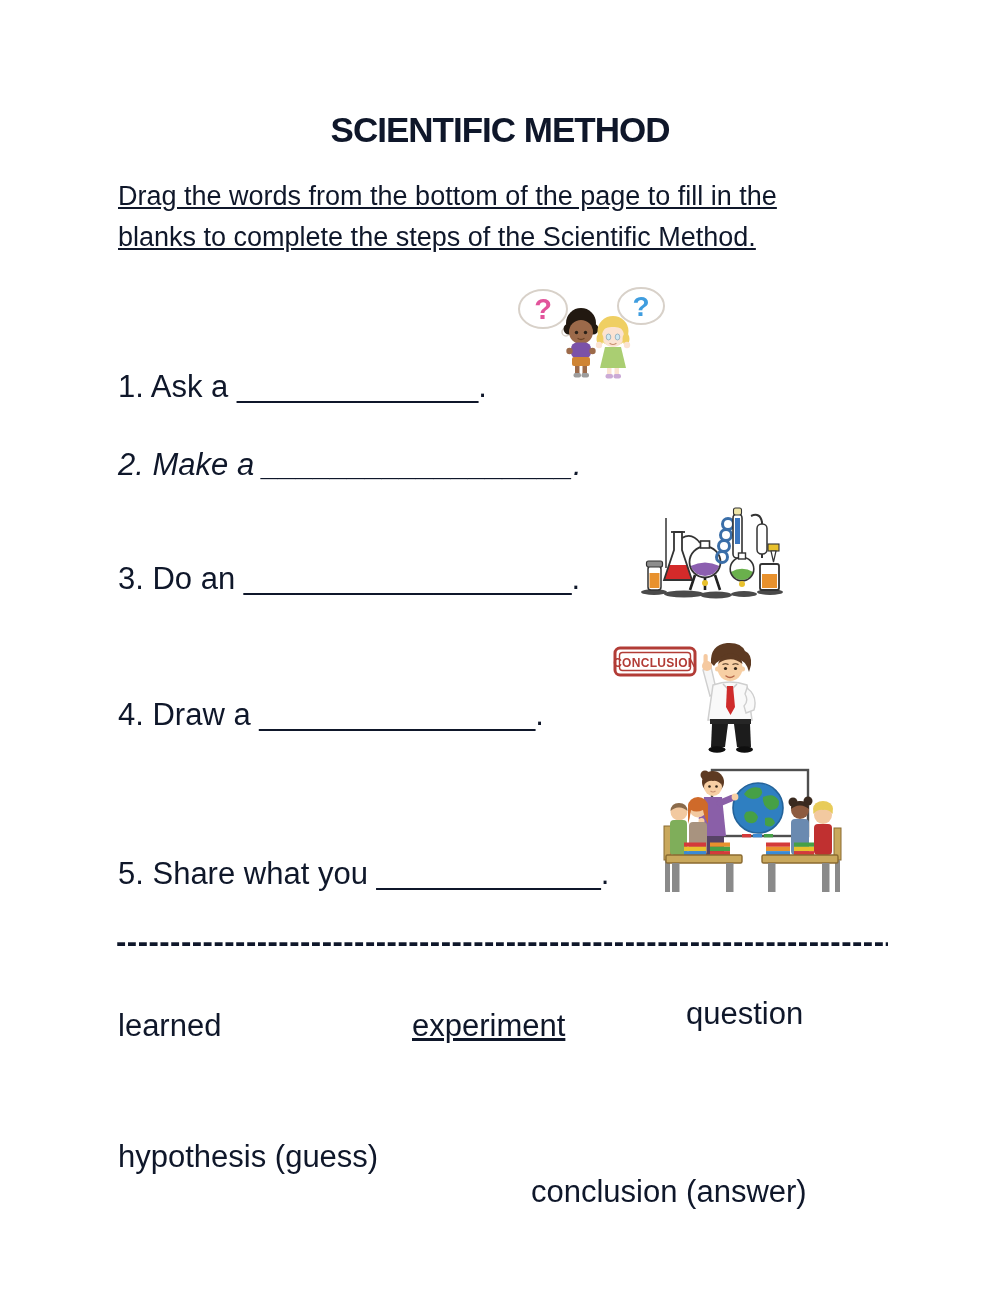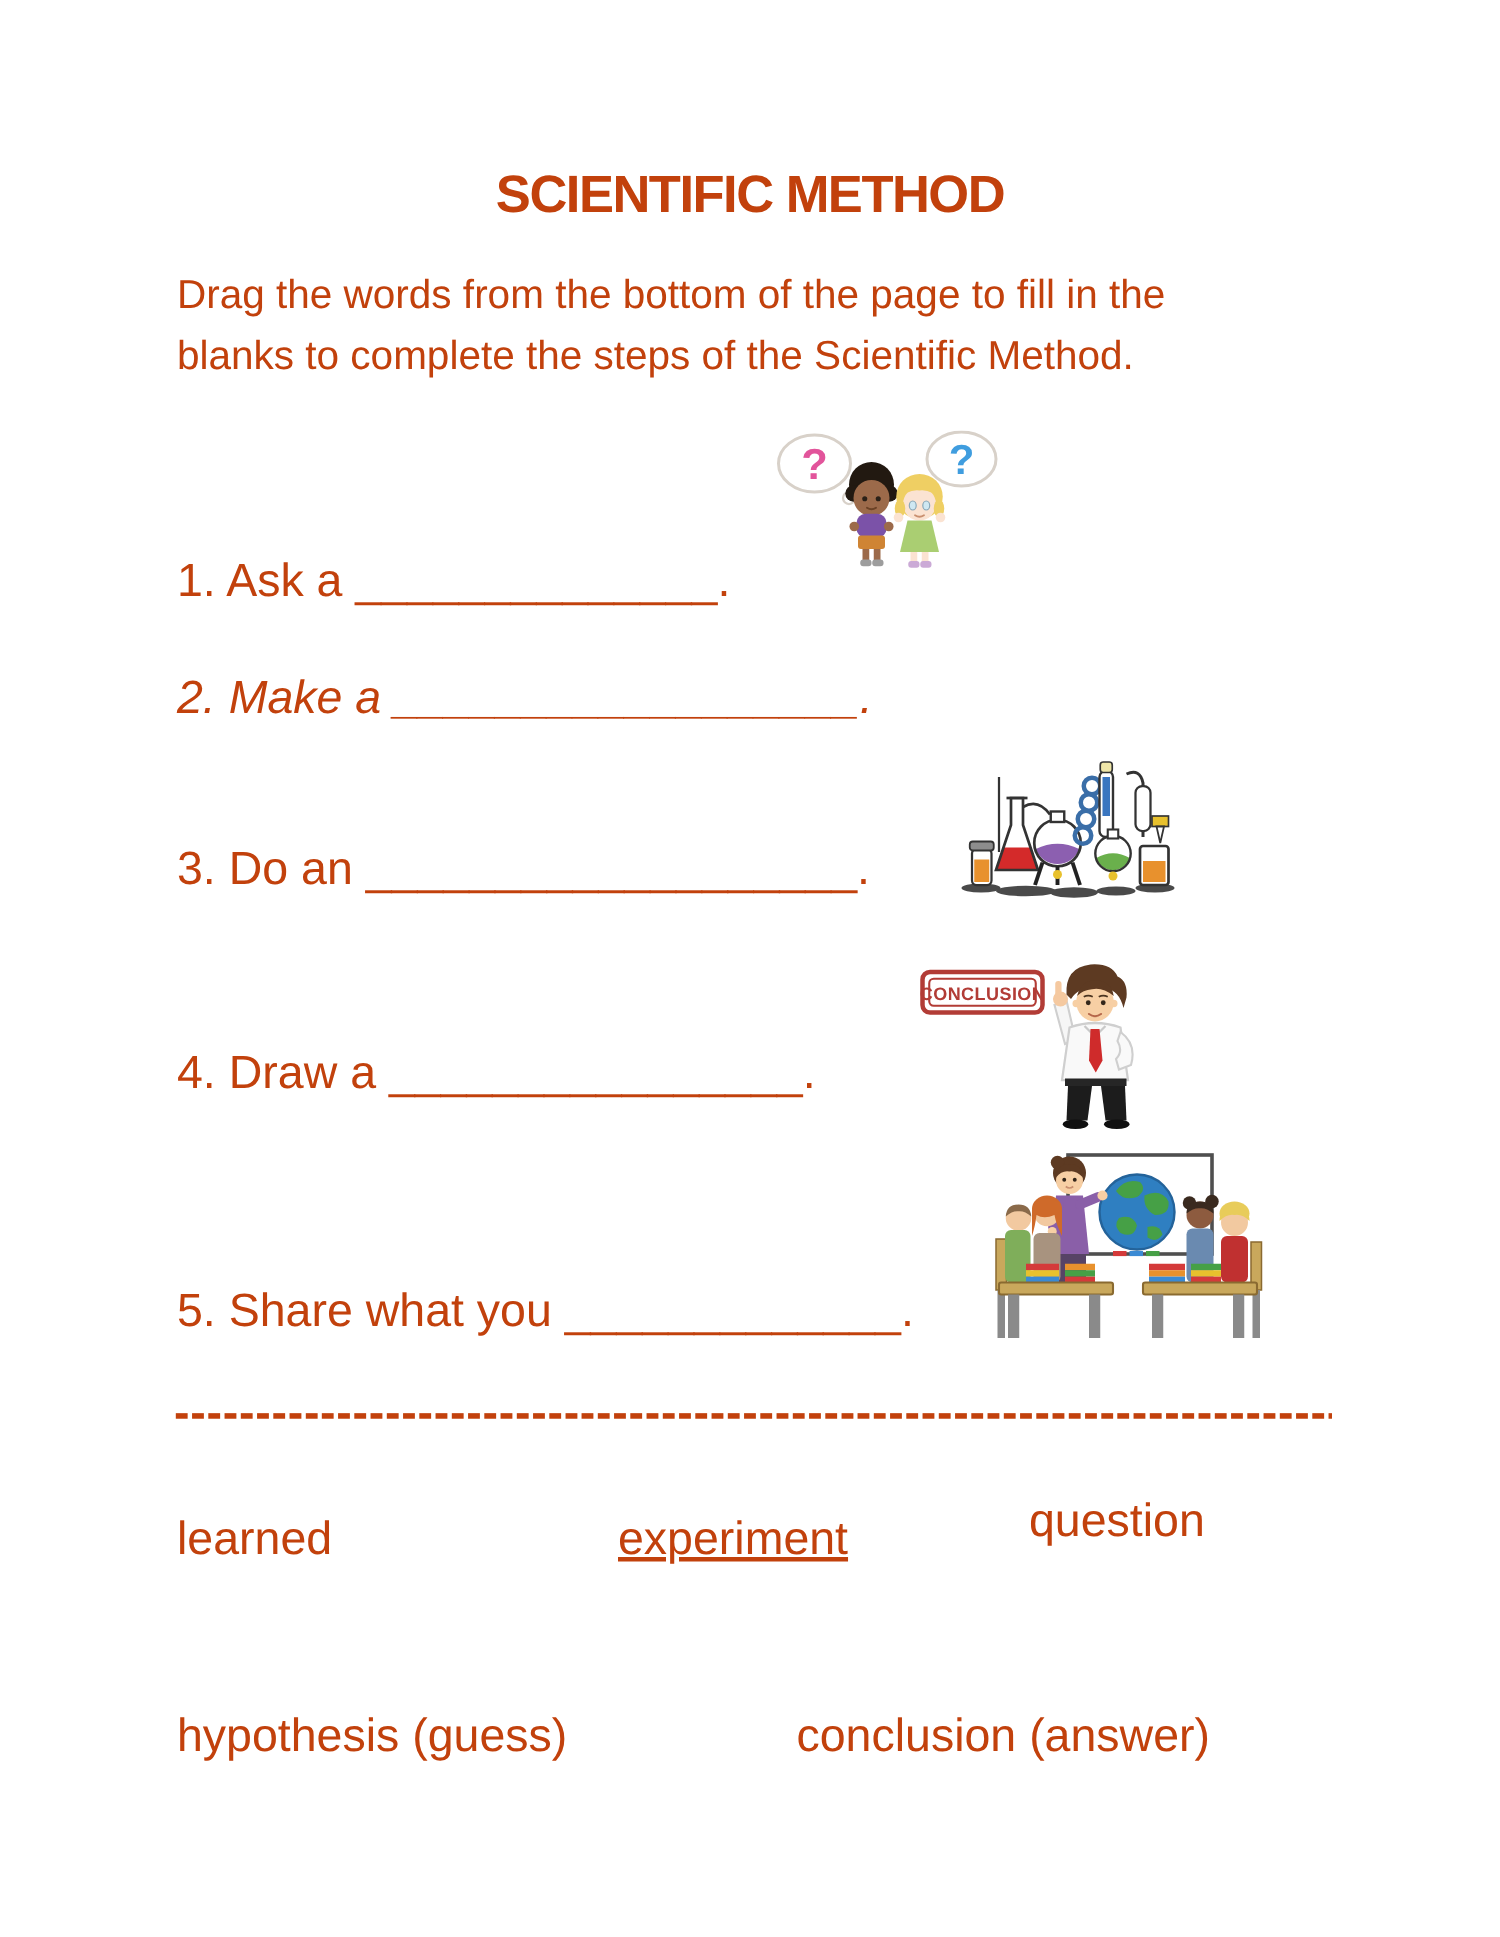--- a/index.html
+++ b/index.html
@@ -1,44 +1,44 @@
 <!DOCTYPE html>
 <html><head>
 <meta charset="utf-8">
 <style>
   html, body { margin: 0; padding: 0; background: #ffffff; }
   .page {
     position: relative; width: 1000px; height: 1291px; background: #ffffff;
-    font-family: "Liberation Sans", sans-serif; color: #c2410c; overflow: hidden;
+    font-family: "Liberation Sans", sans-serif; color: #0f172a; overflow: hidden;
   }
   .title {
     position: absolute; top: 110px; left: 0; width: 1000px; text-align: center;
     font-size: 35px; font-weight: bold; letter-spacing: -1px;
   }
-  .instructions { position: absolute; left: 118px; top: 176px; font-size: 27px; line-height: 41px; }
+  .instructions { position: absolute; left: 118px; top: 176px; font-size: 27px; line-height: 41px; text-decoration: underline; }
   .step { position: absolute; left: 118px; font-size: 31px; white-space: nowrap; }
   .step-1 { top: 369px; } .step-2 { top: 447px; font-style: italic; } .step-3 { top: 561px; }
   .step-4 { top: 697px; } .step-5 { top: 856px; }
   .blank { display: inline; letter-spacing: 0; }
   .illus { position: absolute; }
   .illus-kids  { left: 517px; top: 287px; width: 150px; height: 101px; }
   .illus-lab   { left: 638px; top: 506px; width: 150px; height: 96px;  }
   .illus-man   { left: 607px; top: 636px; width: 150px; height: 120px; }
   .illus-class { left: 662px; top: 764px; width: 180px; height: 132px; }
   .separator {
     position: absolute; left: 116px; top: 924px; width: 772px;
     font-size: 31px; font-weight: bold; letter-spacing: 0.5px;
     white-space: nowrap; overflow: hidden;
   }
   .word { position: absolute; font-size: 31px; white-space: nowrap; cursor: grab; margin-top: 20px; }
   .word-learned    { left: 118px; top: 988px;  }
   .word-experiment { left: 412px; top: 988px; text-decoration: underline;  }
   .word-question   { left: 686px; top: 976px;  }
   .word-hypothesis { left: 118px; top: 1119px; }
-  .word-conclusion { left: 531px; top: 1119px; }
+  .word-conclusion { left: 531px; top: 1154px; }
 </style>
 </head>
 <body>
 
 <div class="page">
 
   <div class="title">SCIENTIFIC METHOD</div>
 
   <div class="instructions">
     <div>Drag the words from the bottom of the page to fill in the</div>

